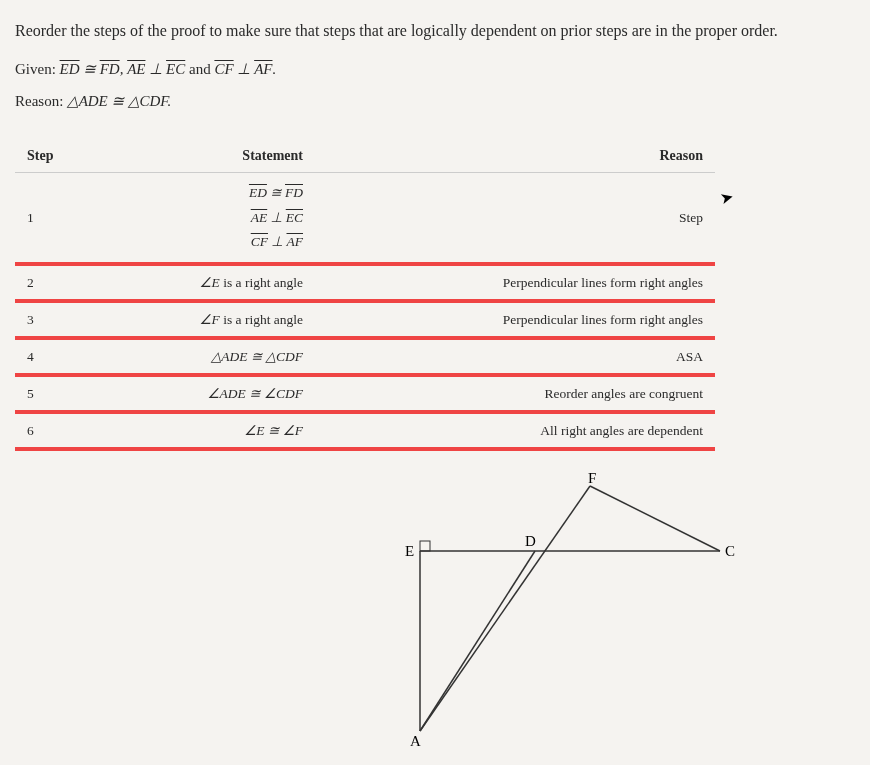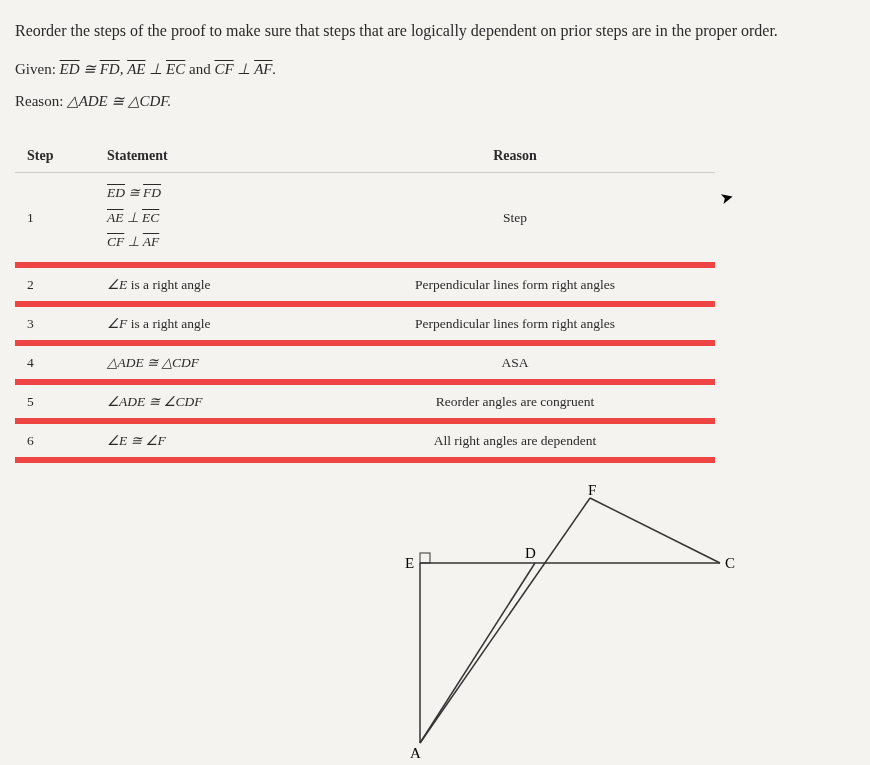--- a/index.html
+++ b/index.html
@@ -41,33 +41,33 @@
     .proof-table th {
       text-align: left;
       font-weight: bold;
       font-size: 14px;
       padding: 8px 12px;
       border-bottom: 1px solid #ccc;
     }
     .proof-table td {
       padding: 8px 12px;
       font-size: 13.5px;
-      border-bottom: 6px solid #ef4444;
+      border-bottom: 4px solid #ef4444;
       vertical-align: middle;
     }
     .proof-table .step-col {
       width: 80px;
     }
     .proof-table .statement-col {
       width: 220px;
-      text-align: left;
+      text-align: right;
     }
     .proof-table .reason-col {
       width: 400px;
-      text-align: center;
+      text-align: right;
     }
     .multi-line {
       line-height: 1.8;
     }
     .figure-container {
       margin-top: 20px;
       text-align: center;
       padding-left: 250px;
     }
     .figure-svg {

